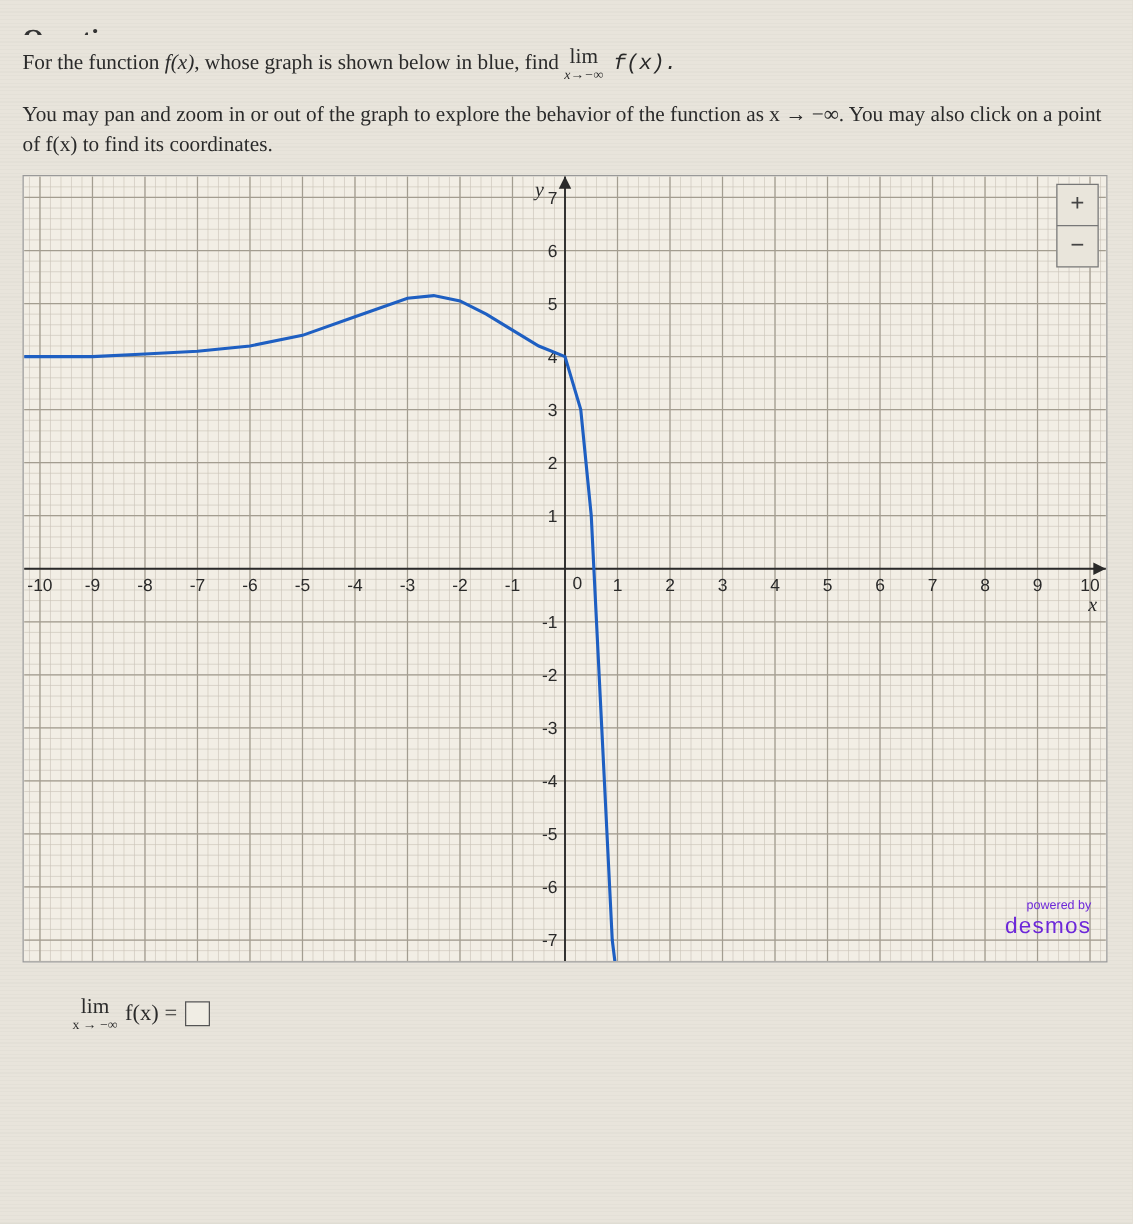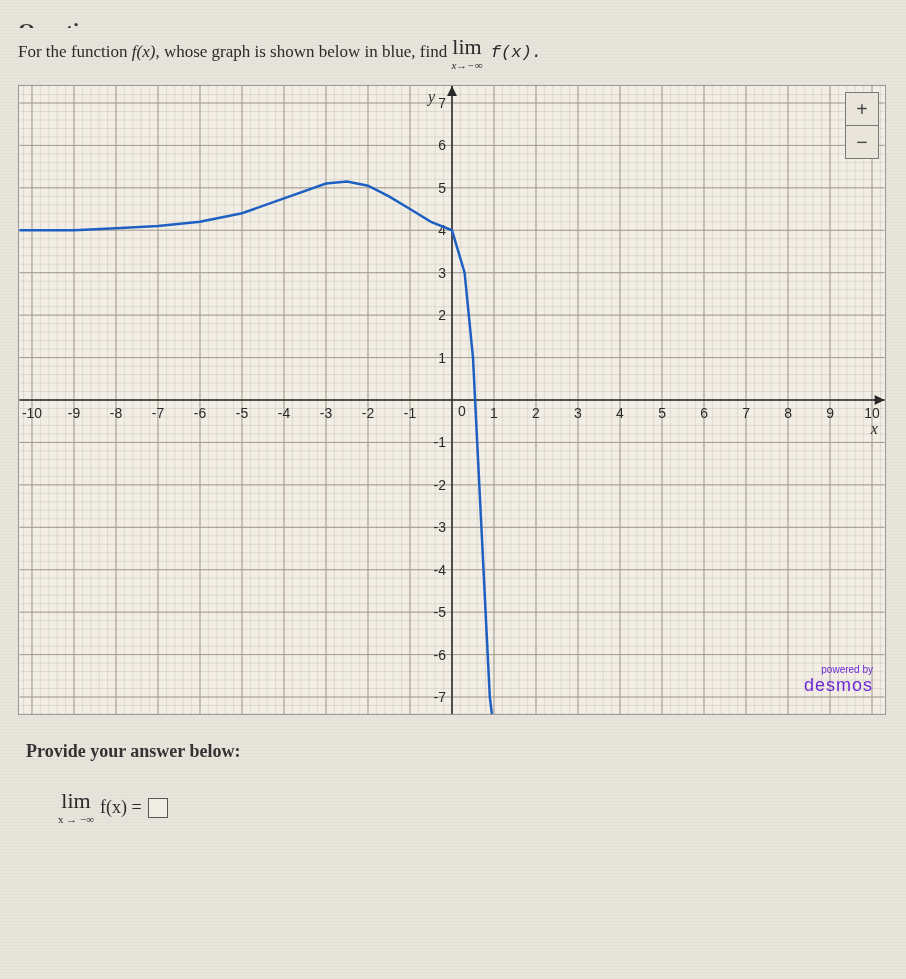--- a/index.html
+++ b/index.html
@@ -28,21 +28,21 @@
     overflow: hidden;
     height: 10px;
   }
   .prompt {
     font-size: 17px;
     line-height: 1.5;
     margin-bottom: 14px;
   }
   .prompt .math { font-family: 'Times New Roman', serif; font-style: italic; }
   .limit-wrap { display: inline-block; vertical-align: middle; text-align: center; line-height: 1; }
-  .limit-top { display:block; font-size: 22px; }
+  .limit-top { display:block; font-size: 17px; }
   .limit-sub { display:block; font-size: 11px; margin-top: 2px; }
   .instructions {
     font-size: 17px;
     line-height: 1.4;
     margin-bottom: 12px;
   }
   .graph-wrap {
     position: relative;
     width: 868px;
     height: 630px;
@@ -115,20 +115,21 @@
   <p class="prompt">
     <span>For the function </span>
     <span class="math">f(x)</span><span>, whose graph is shown below in blue, find </span>
     <span class="limit-wrap">
       <span class="limit-top">lim</span>
       <span class="limit-sub math">x→−∞</span>
     </span>
     <span class="math" style="margin-left:4px;font-family:Liberation Mono, monospace;">f(x).</span>
   </p>
 
+  <p class="instructions">You may pan and zoom in or out of the graph to explore the behavior of the function as x → −∞. You may also click on a point of f(x) to find its coordinates.</p>
 
   <div class="graph-wrap">
     <svg class="plot" id="plot" viewBox="0 0 868 630">
         <line x1="4.213592233009769" y1="0" x2="4.213592233009769" y2="630" class="grid-minor"></line>
         <line x1="12.640776699029155" y1="0" x2="12.640776699029155" y2="630" class="grid-minor"></line>
         <line x1="21.067961165048544" y1="0" x2="21.067961165048544" y2="630" class="grid-minor"></line>
         <line x1="29.49514563106793" y1="0" x2="29.49514563106793" y2="630" class="grid-minor"></line>
         <line x1="37.92233009708731" y1="0" x2="37.92233009708731" y2="630" class="grid-minor"></line>
         <line x1="46.3495145631067" y1="0" x2="46.3495145631067" y2="630" class="grid-minor"></line>
         <line x1="54.77669902912609" y1="0" x2="54.77669902912609" y2="630" class="grid-minor"></line>
@@ -386,21 +387,20 @@
       <div class="zoom-btn">+</div>
       <div class="zoom-btn">−</div>
     </div>
 
     <div class="desmos-credit">
       <span class="small">powered by</span>
       <span class="brand">desmos</span>
     </div>
   </div>
 
-  <div class="answer-label">Provide your answer below:</div>
 
   <div class="answer-line">
     <span class="limit-wrap">
       <span class="limit-top">lim</span>
       <span class="limit-sub math">x → −∞</span>
     </span>
     <span class="math">f(x) =</span>
     <span class="box"></span>
   </div>
 

